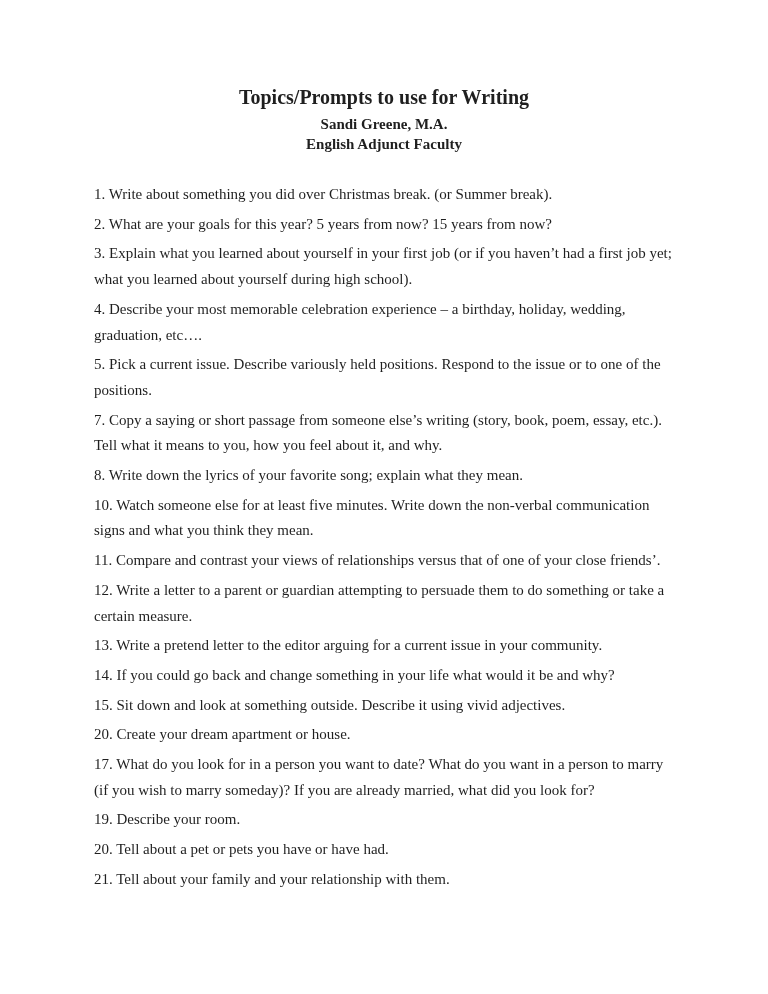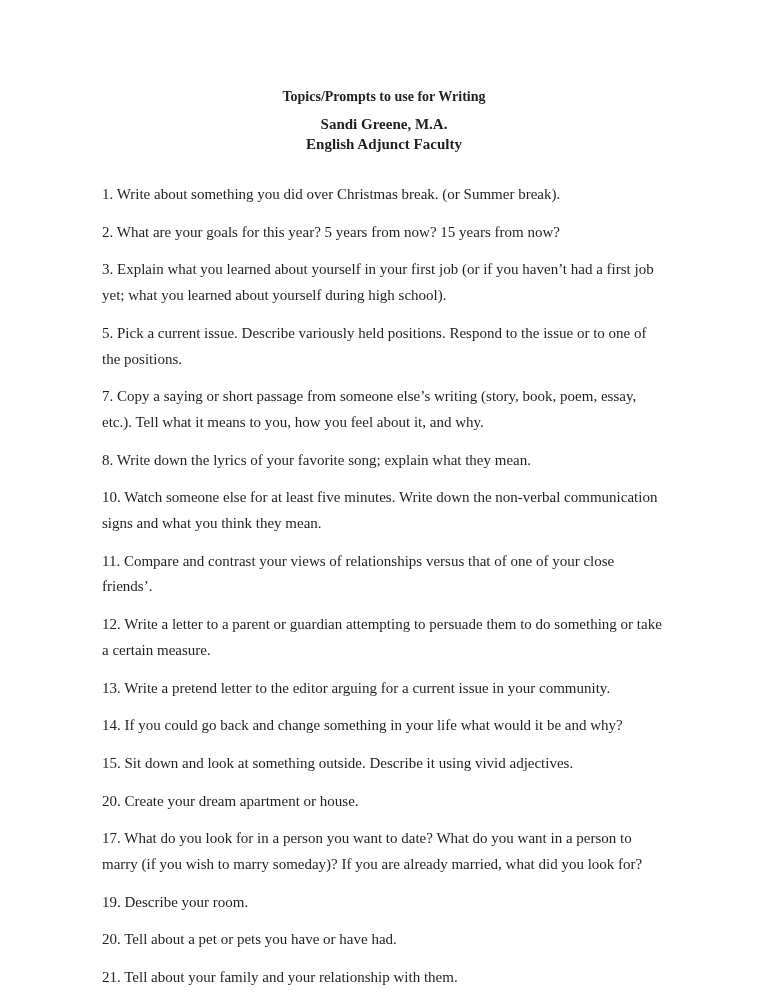--- a/index.html
+++ b/index.html
@@ -15,54 +15,55 @@
     box-sizing: border-box;
     padding: 86px 90px 0 90px;
     font-family: "Liberation Serif", "DejaVu Serif", serif;
     color: #1f1f1f;
     overflow: hidden;
   }
   .doc-header {
     text-align: center;
   }
   .doc-title {
-    font-size: 14px;
+    font-size: 20px;
     font-weight: bold;
     line-height: 22px;
     margin: 0 0 6px 0;
   }
   .doc-author, .doc-role {
     font-size: 15px;
     font-weight: bold;
     line-height: 20px;
     margin: 0;
   }
   .prompts {
     margin-top: 28px;
   }
   .prompt {
     font-size: 15px;
     line-height: 25.7px;
-    margin: 12px;
+    margin: 4px;
     text-align: left;
   }
 </style>
 </head>
 <body>
 
 <div class="page">
   <div class="doc-header">
     <p class="doc-title">Topics/Prompts to use for Writing</p>
     <p class="doc-author">Sandi Greene, M.A.</p>
     <p class="doc-role">English Adjunct Faculty</p>
   </div>
   <div class="prompts">
       <p class="prompt">1. Write about something you did over Christmas break. (or Summer break).</p>
       <p class="prompt">2. What are your goals for this year? 5 years from now? 15 years from now?</p>
       <p class="prompt">3. Explain what you learned about yourself in your first job (or if you haven’t had a first job yet; what you learned about yourself during high school).</p>
+      <p class="prompt">4. Describe your most memorable celebration experience – a birthday, holiday, wedding, graduation, etc….</p>
       <p class="prompt">5. Pick a current issue. Describe variously held positions. Respond to the issue or to one of the positions.</p>
       <p class="prompt">7. Copy a saying or short passage from someone else’s writing (story, book, poem, essay, etc.). Tell what it means to you, how you feel about it, and why.</p>
       <p class="prompt">8. Write down the lyrics of your favorite song; explain what they mean.</p>
       <p class="prompt">10. Watch someone else for at least five minutes. Write down the non-verbal communication signs and what you think they mean.</p>
       <p class="prompt">11. Compare and contrast your views of relationships versus that of one of your close friends’.</p>
       <p class="prompt">12. Write a letter to a parent or guardian attempting to persuade them to do something or take a certain measure.</p>
       <p class="prompt">13. Write a pretend letter to the editor arguing for a current issue in your community.</p>
       <p class="prompt">14. If you could go back and change something in your life what would it be and why?</p>
       <p class="prompt">15. Sit down and look at something outside. Describe it using vivid adjectives.</p>
       <p class="prompt">20. Create your dream apartment or house.</p>

